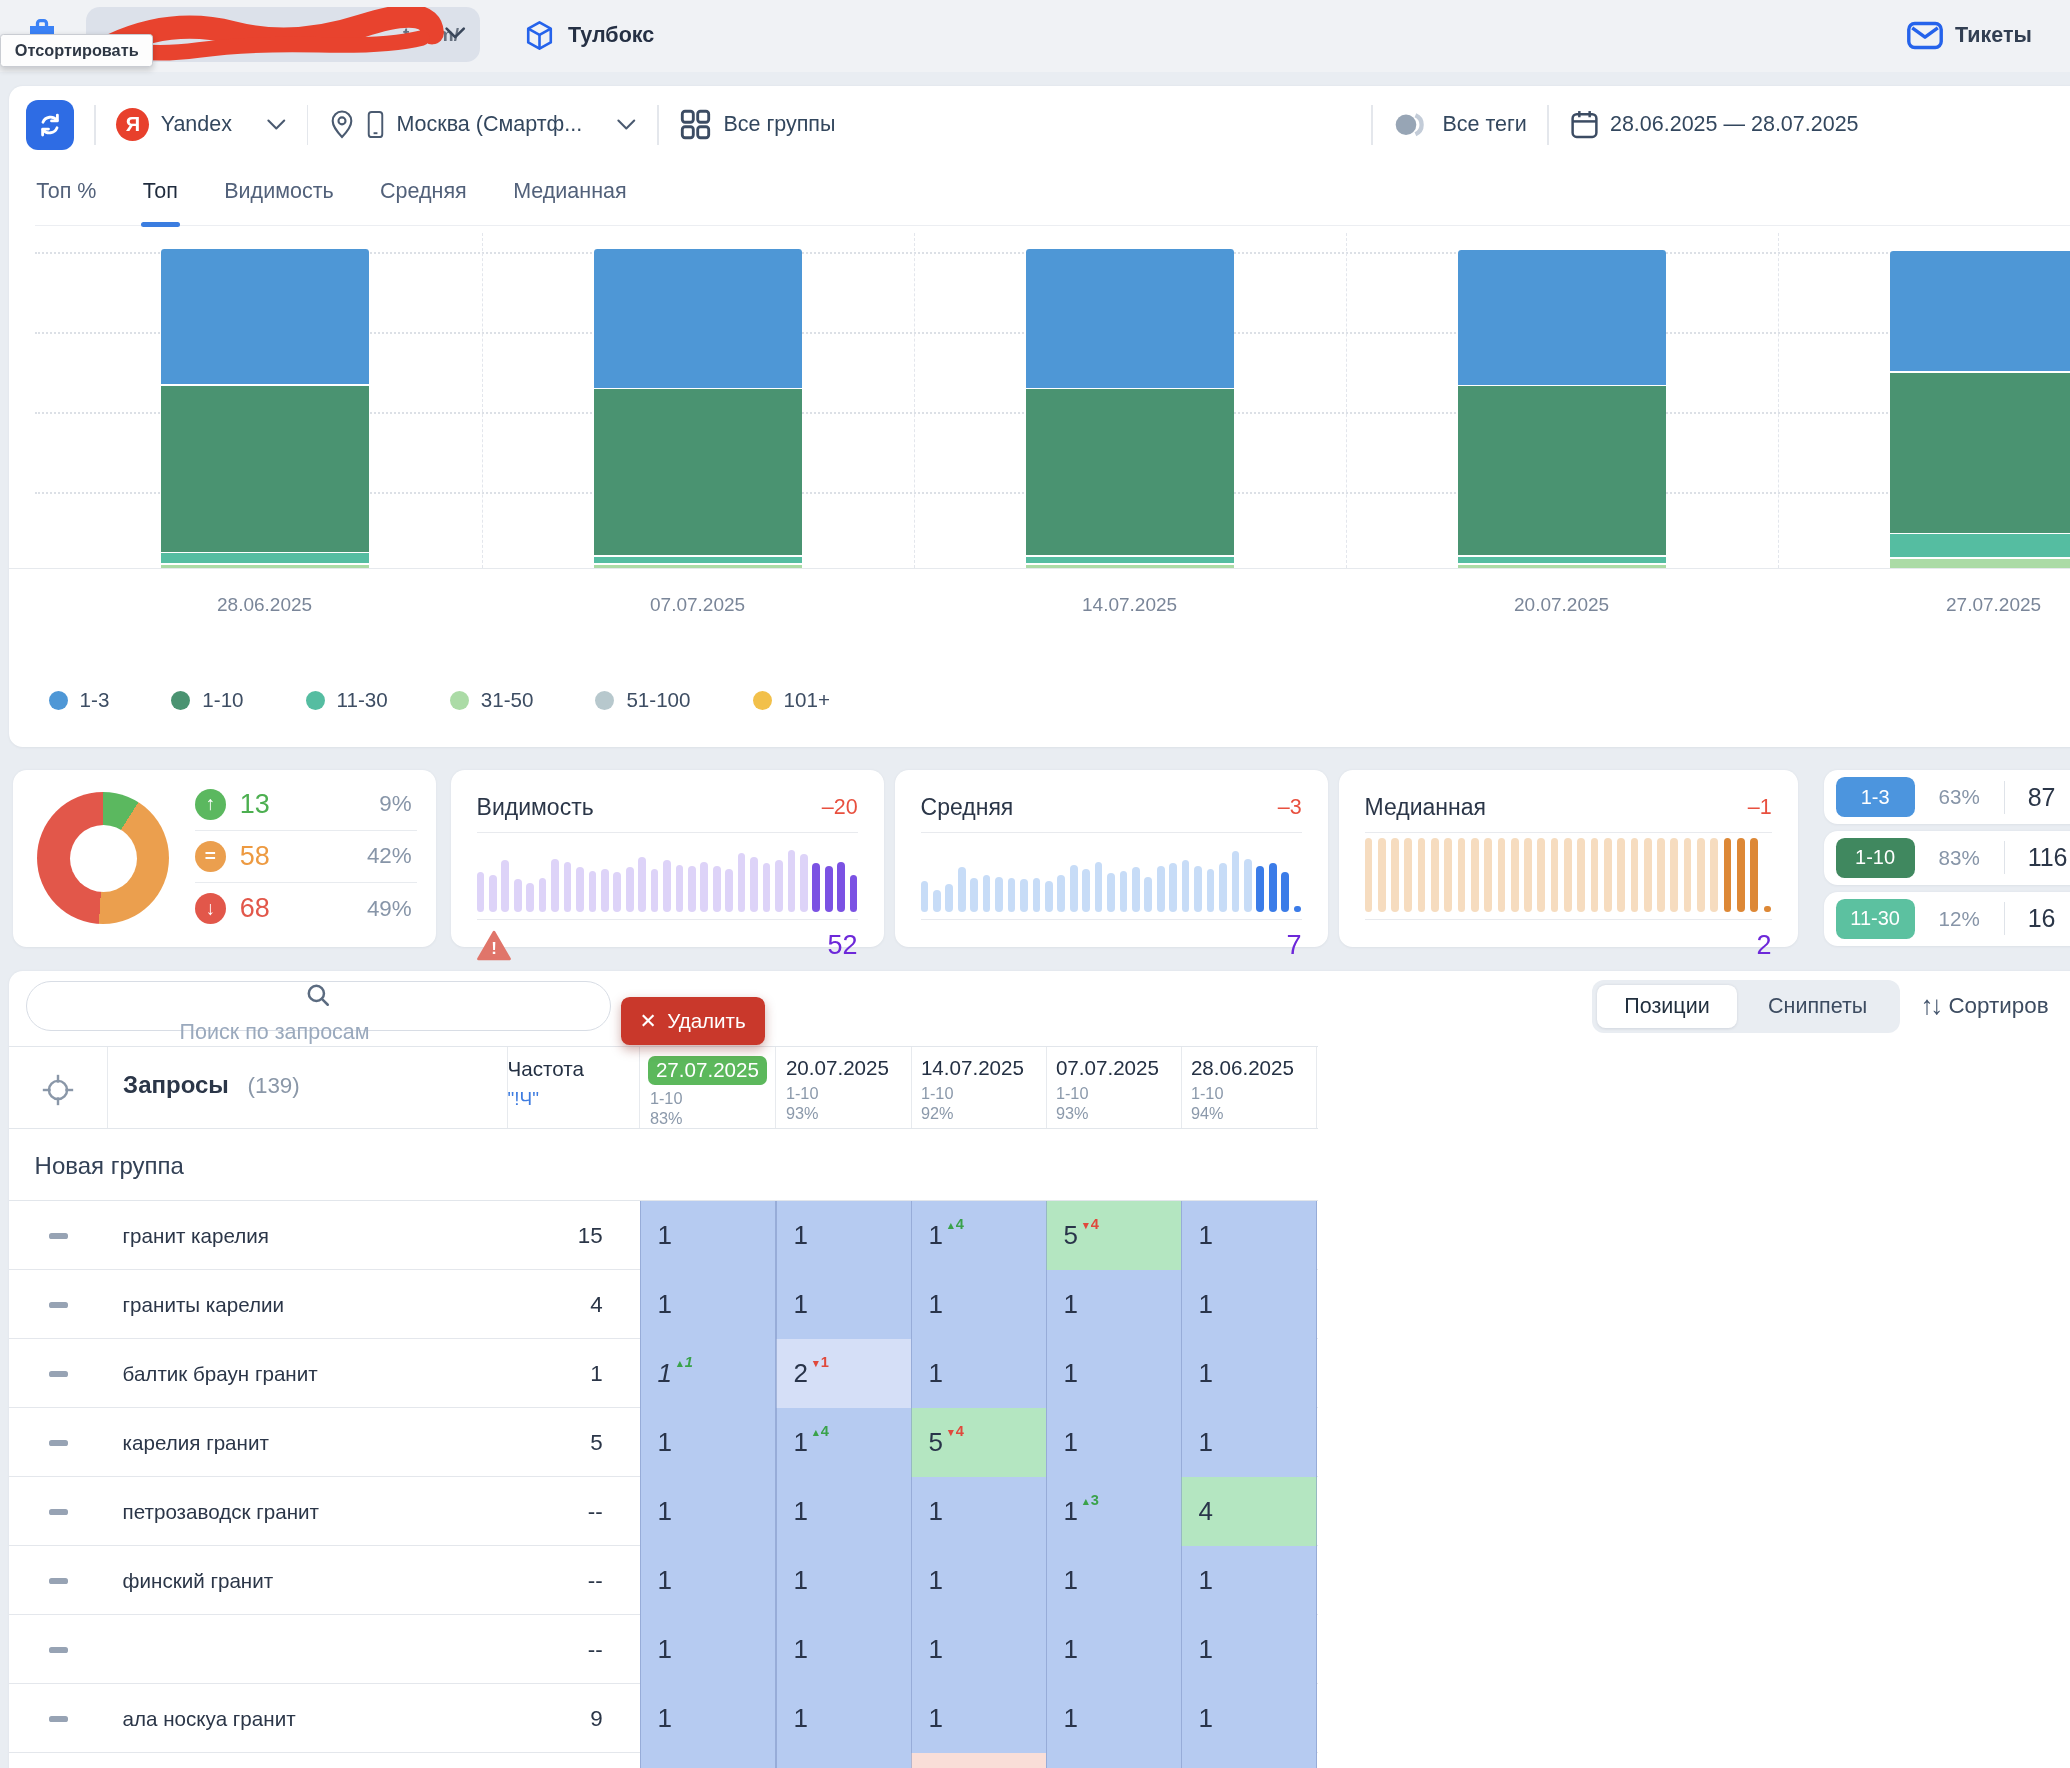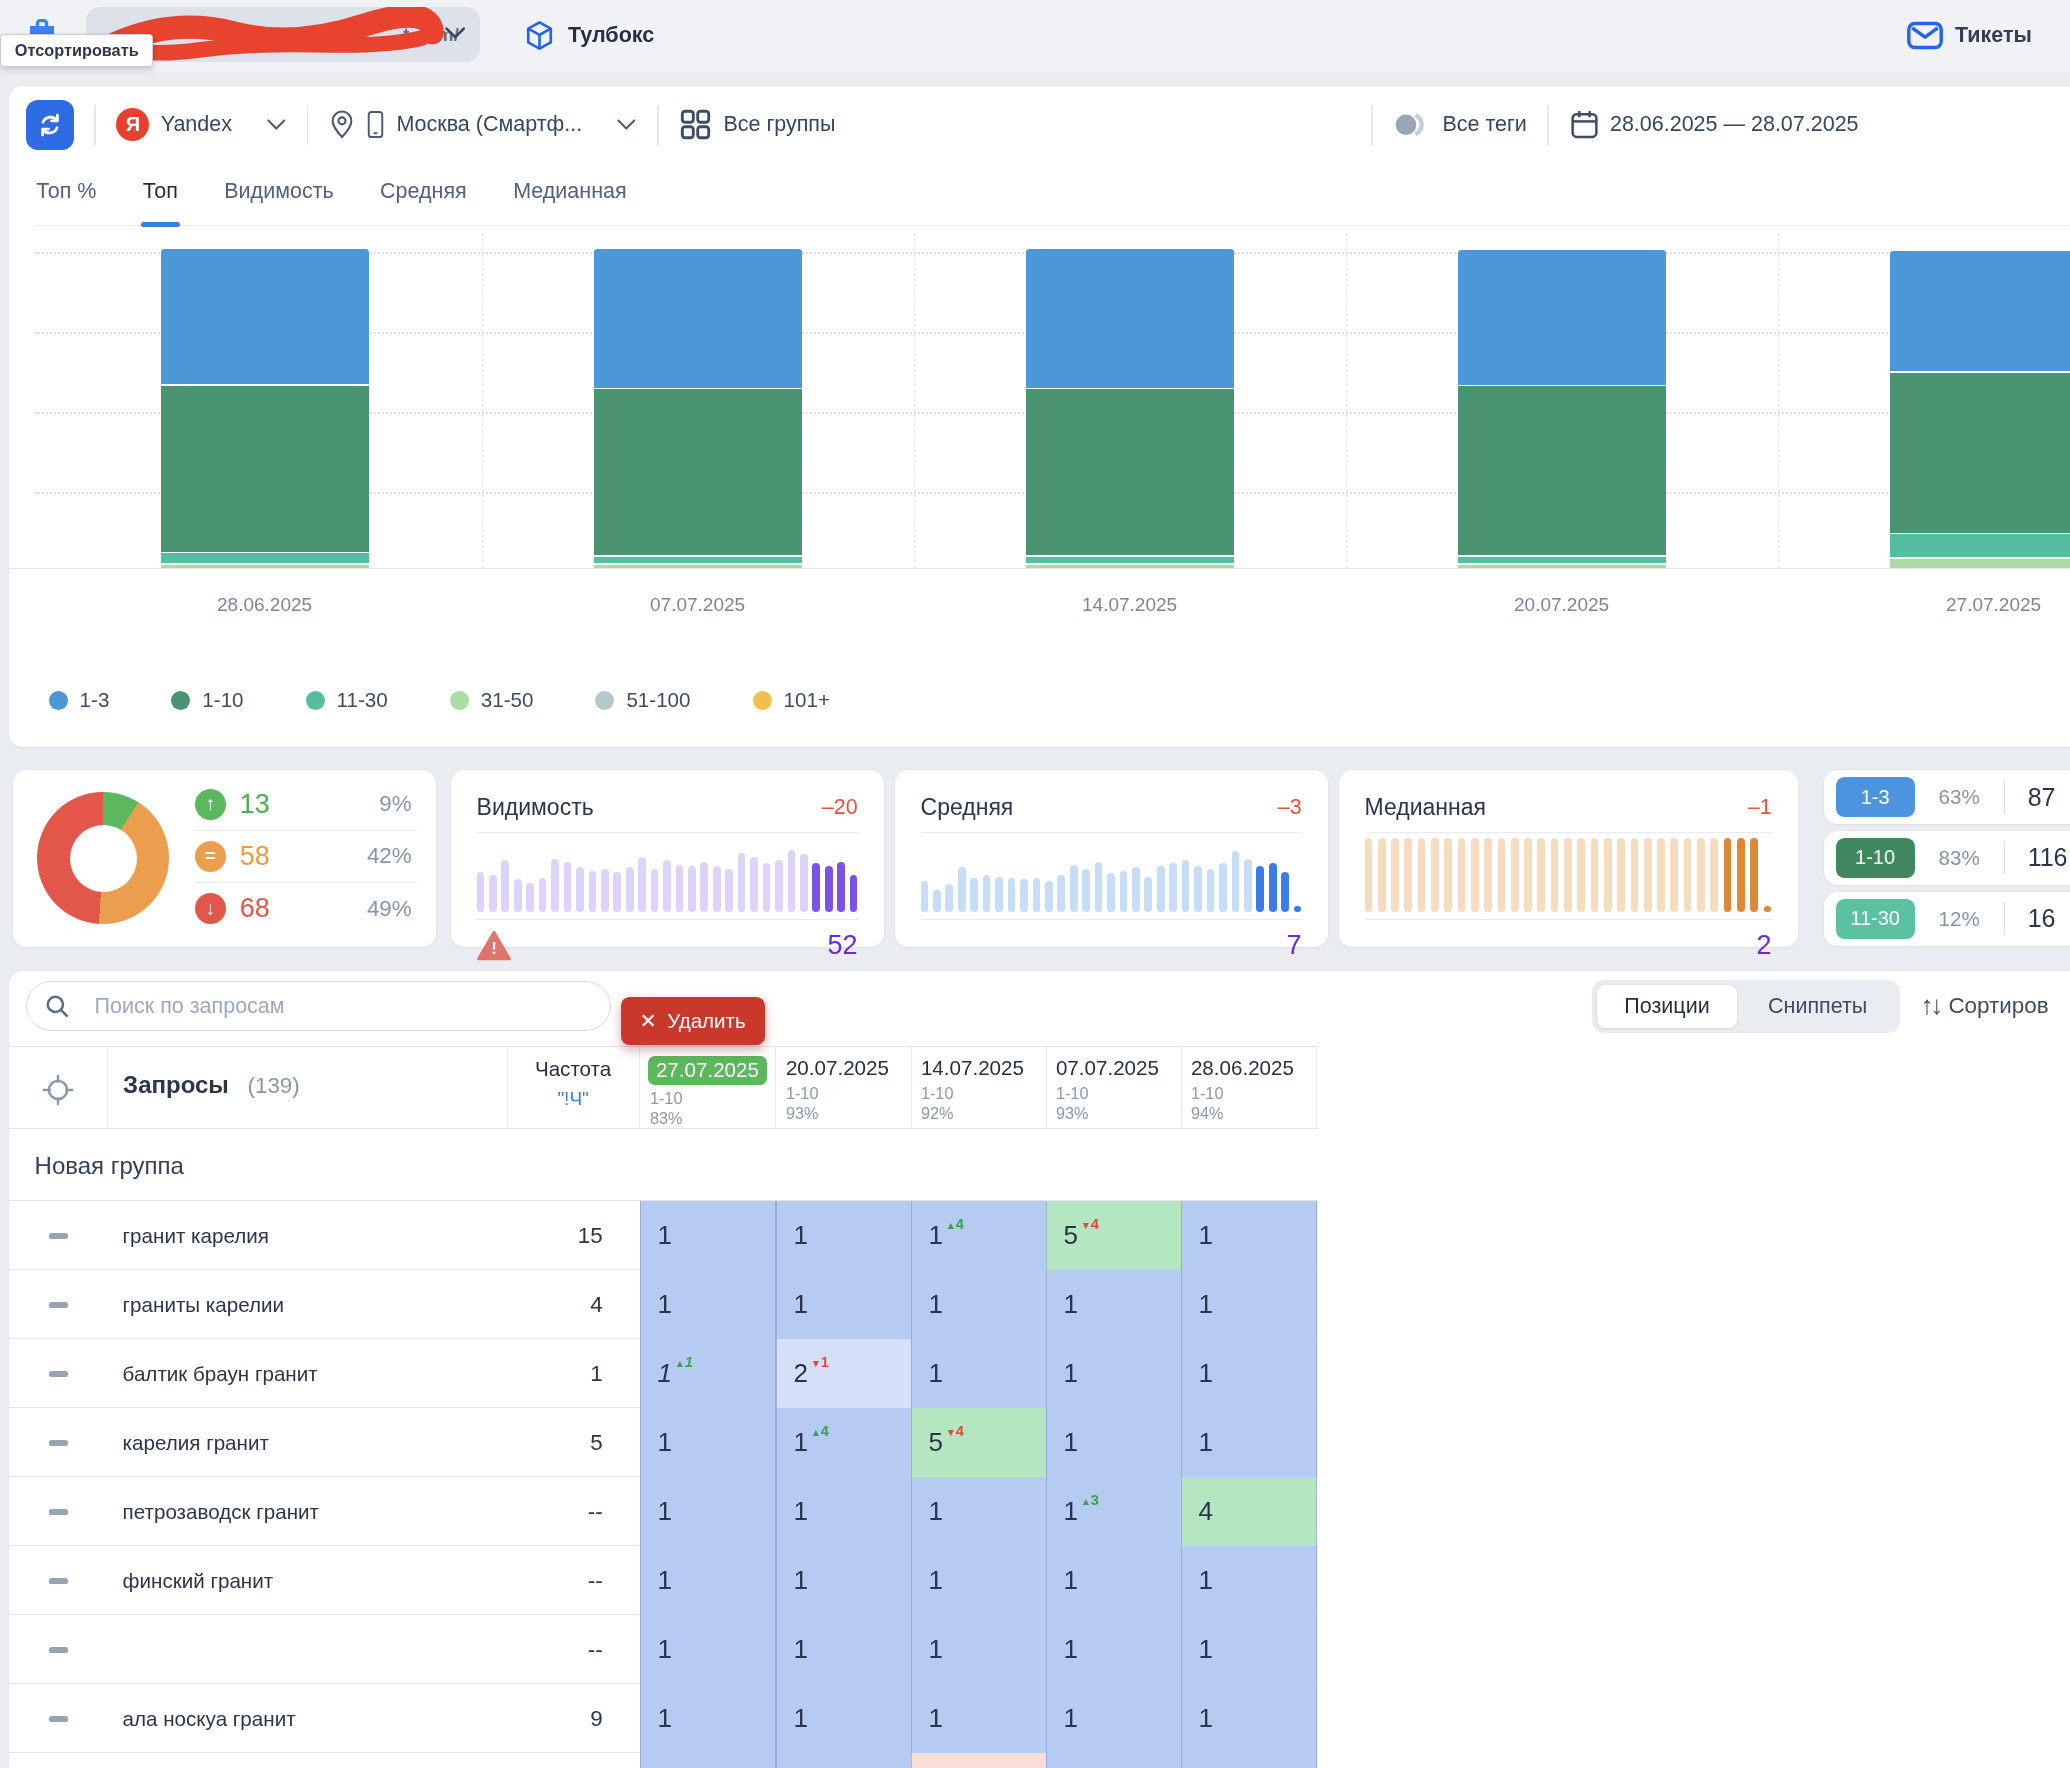--- a/index.html
+++ b/index.html
@@ -70,21 +70,21 @@
 
   #pills { position:absolute; left:1815px; top:0; width:275px; }
   .pill-row { height:54px; margin-bottom:6.9px; background:#fff; border-radius:13.8px; box-shadow:0 0.9px 2.6px rgba(40,50,70,.06); display:flex; align-items:center; padding-left:12px; }
   .pill-badge { width:79px; height:40px; border-radius:8.6px; color:#fff; font-size:20px; display:flex; align-items:center; justify-content:center; }
   .pill-pct { width:89px; text-align:center; font-size:20.6px; color:#8795a8; }
   .pill-div { width:1.7px; height:33px; background:#dfe3e9; }
   .pill-val { font-size:25px; color:#2b3648; margin-left:22.4px; }
 
   
   #tablecard { position:absolute; left:8.6px; top:971px; right:-20.6px; height:843px; background:#fff; border-radius:13.8px 13.8px 0 0; box-shadow:0 0.9px 2.6px rgba(40,50,70,.06); }
-  .search-box { position:absolute; left:17px; top:10.3px; width:585px; height:50px; border:1.7px solid #d8dde5; border-radius:25px; display:flex; align-items:center; padding:0 17px; gap:25px; background:#fff; }
+  .search-box { position:absolute; left:17px; top:10.3px; width:585px; height:50px; border:1.7px solid #d8dde5; border-radius:25px; display:flex; align-items:center; padding:0 17px; gap:12px; background:#fff;flex-direction:column; }
   .search-box input { border:none; outline:none; font-size:21.5px; color:#2b3648; flex:1; font-family:inherit; background:transparent; }
   .search-box input::placeholder { color:#9aa9bd; }
   .seg-control { position:absolute; left:1583px; top:8.6px; height:53px; background:#e9edf2; border-radius:12px; display:flex; align-items:center; padding:0 5.2px; gap:3.4px; }
   .seg-btn { height:43px; border-radius:8.6px; font-size:21.5px; color:#3d4c61; display:flex; align-items:center; padding:0 27.5px; cursor:pointer; }
   .seg-btn.active { background:#fff; box-shadow:0 0.9px 2.6px rgba(40,50,70,.12); color:#22303f; }
   .sort-ctl { position:absolute; left:1912px; top:19px; display:flex; align-items:center; gap:8.6px; font-size:22.4px; color:#3d4c61; white-space:nowrap; cursor:pointer; }
   .sort-glyph { font-size:26px; color:#45566e; letter-spacing:-3.4px; }
   .delete-btn { position:absolute; left:612px; top:26px; height:48px; background:#c9382b; border-radius:8.6px; color:#fff; font-size:20.6px; display:flex; align-items:center; gap:10.3px; padding:0 19px; box-shadow:0 4.3px 10.3px rgba(120,30,20,.35); z-index:5; cursor:pointer; }
 
   #thead { position:absolute; left:0; top:75px; width:1309px; height:83px; border-top:1.7px solid #e2e6eb; border-bottom:1.7px solid #e2e6eb; }
@@ -524,21 +524,21 @@
           <line x1="1.5" y1="14" x2="8" y2="14"></line>
           <line x1="20" y1="14" x2="26.5" y2="14"></line>
         </svg>
     </div>
     <div class="hcol" style="left:99px;width:400px;">
       <div style="margin:24px 0 0 15.5px; font-size:24px;">
         <b>Запросы</b>
         <span style="color:#8a97a8; font-size:22.4px; margin-left:12px;">(139)</span>
       </div>
     </div>
-    <div class="hcol" style="left:499px;width:132px; text-align:center;">
+    <div class="hcol" style="left:499px;width:132px; text-align:left;">
       <div style="margin-top:10.3px; font-size:20.6px; color:#243043;">Частота</div>
       <div style="margin-top:6.9px; font-size:19px; color:#3e7ce0;">"!Ч"</div>
     </div>
     <div id="date-cols">
         <div class="hcol hcol-date" style="left: 631px; width: 136px;">
           <div class="hdate"><span class="pill-green">27.07.2025</span></div>
           <div class="hsub">1-10</div>
           <div class="hsub" style="margin-top: 0px;">83%</div>
         </div>
         <div class="hcol hcol-date" style="left: 767px; width: 136px;">

